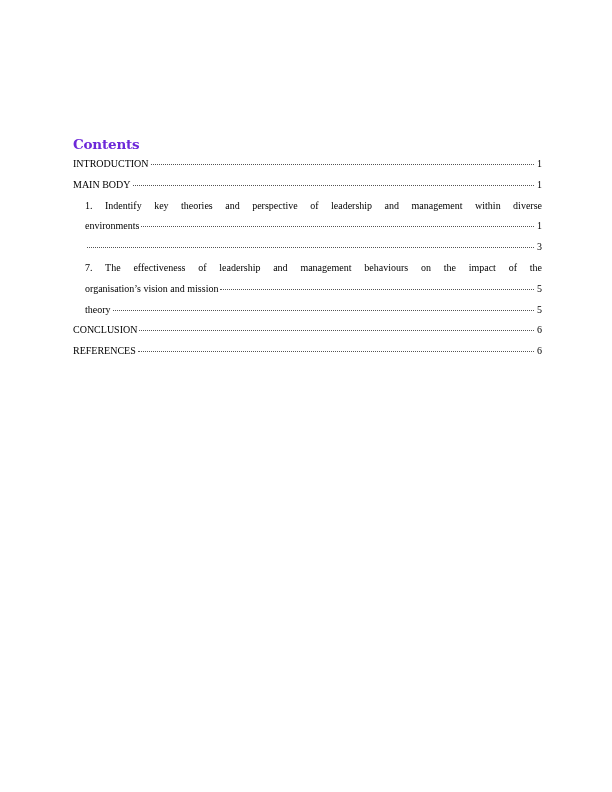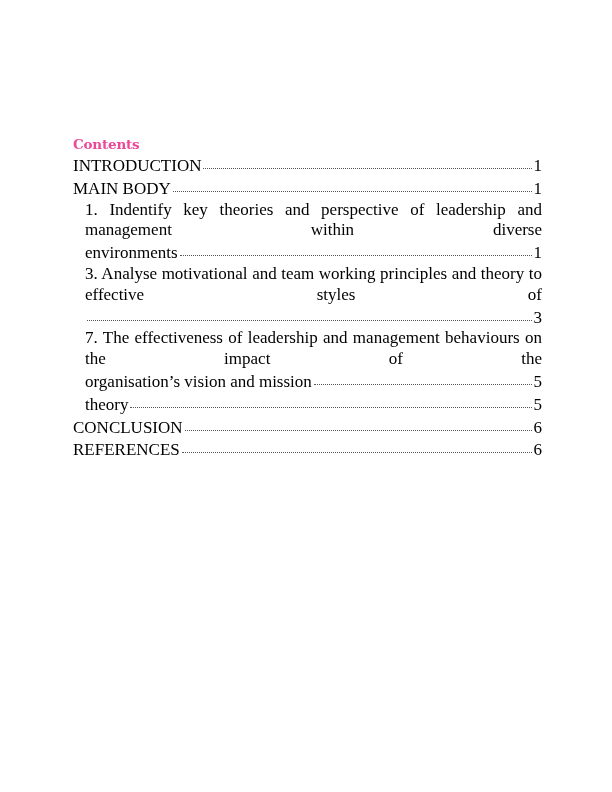--- a/index.html
+++ b/index.html
@@ -18,28 +18,28 @@
     .toc {
       position: absolute;
       left: 73px;
       top: 135px;
       width: 469px;
     }
     .toc-heading {
       font-family: "DejaVu Serif", "Liberation Serif", serif;
       font-weight: bold;
       font-size: 13.5px;
-      color: #ec4899;
+      color: #6d28d9;
       height: 19px;
       line-height: 19px;
       margin: 0 0 0 0;
       letter-spacing: -0.2px;
     }
     .toc-entry {
-      font-size: 17px;
+      font-size: 10px;
       line-height: 20.8px;
       position: relative;
     }
     .toc-entry.sub {
       padding-left: 12px;
     }
     .toc-line {
       display: flex;
       align-items: baseline;
       white-space: nowrap;
@@ -99,21 +99,20 @@
   <div class="toc-entry sub">
     <span class="first-line">1. Indentify key theories and perspective of leadership and management within diverse</span>
     <div class="toc-line">
       <span class="label">environments</span>
       <span class="leader"></span>
       <span class="page">1</span>
     </div>
   </div>
 
   <div class="toc-entry sub">
-    <span class="first-line">3. Analyse motivational and team working principles and theory to effective styles of</span>
     <div class="toc-line">
       <span class="leader"></span>
       <span class="page">3</span>
     </div>
   </div>
 
 
   <div class="toc-entry sub">
     <span class="first-line">7. The effectiveness of leadership and management behaviours on the impact of the</span>
     <div class="toc-line">

